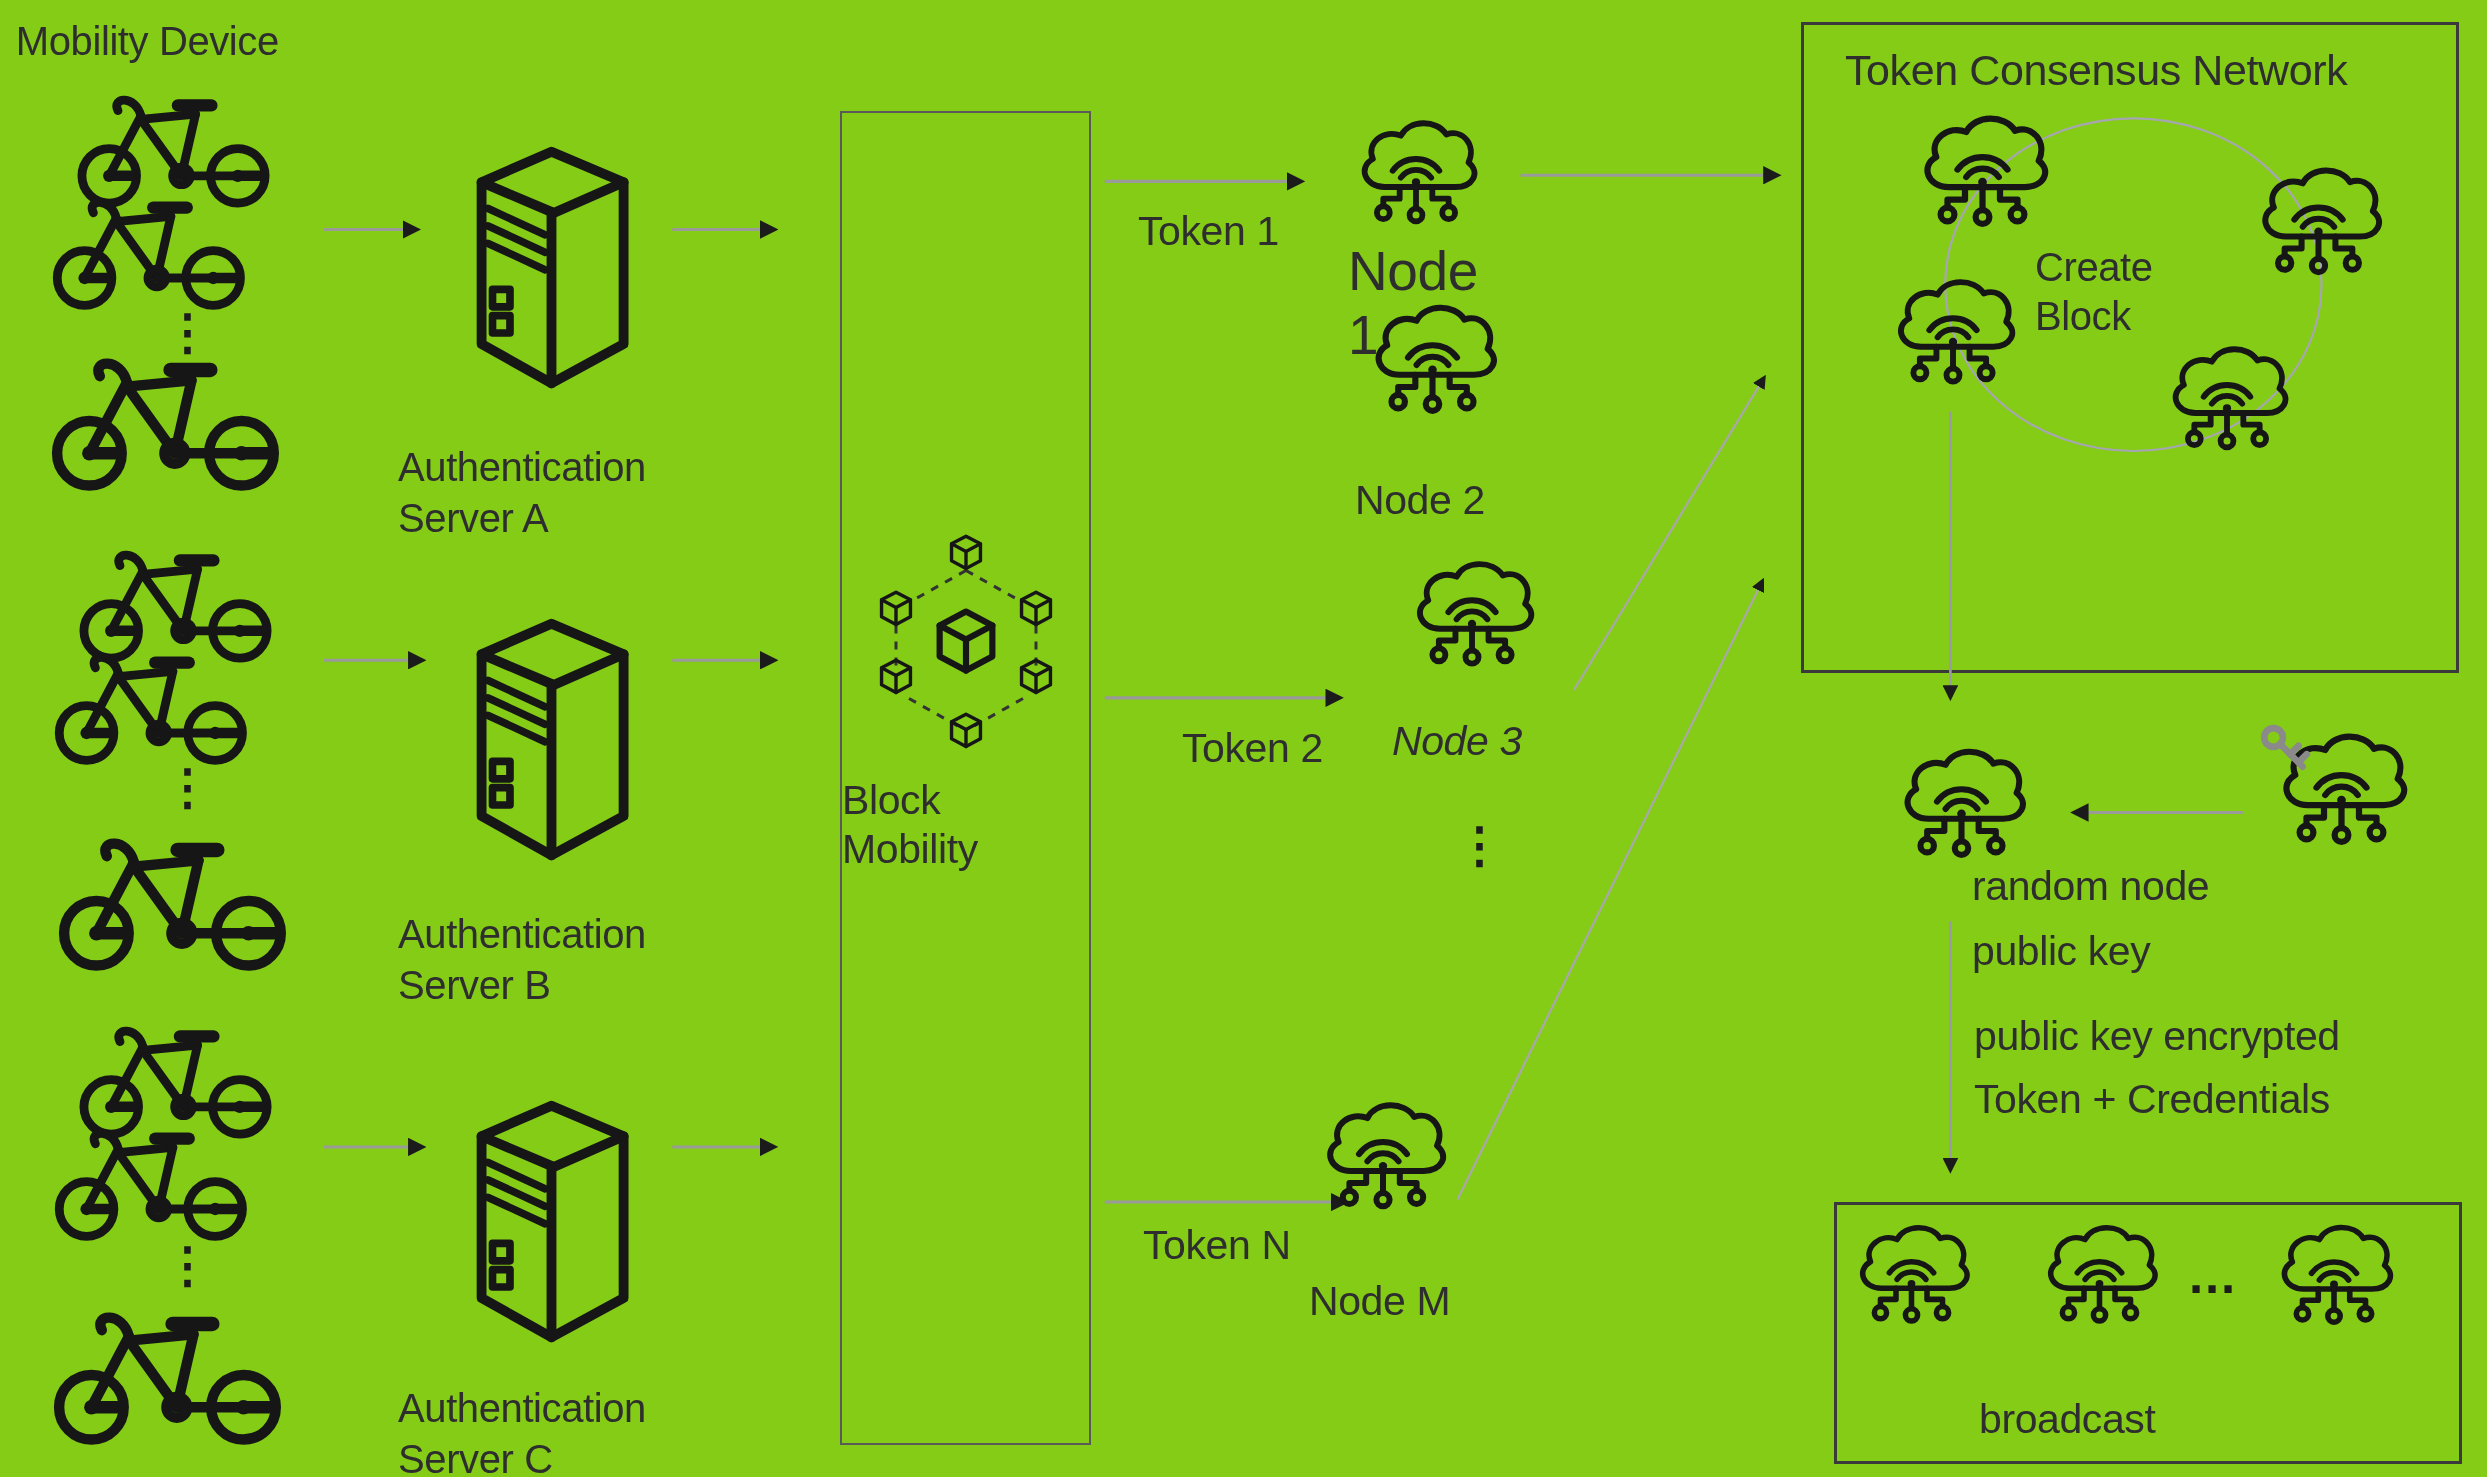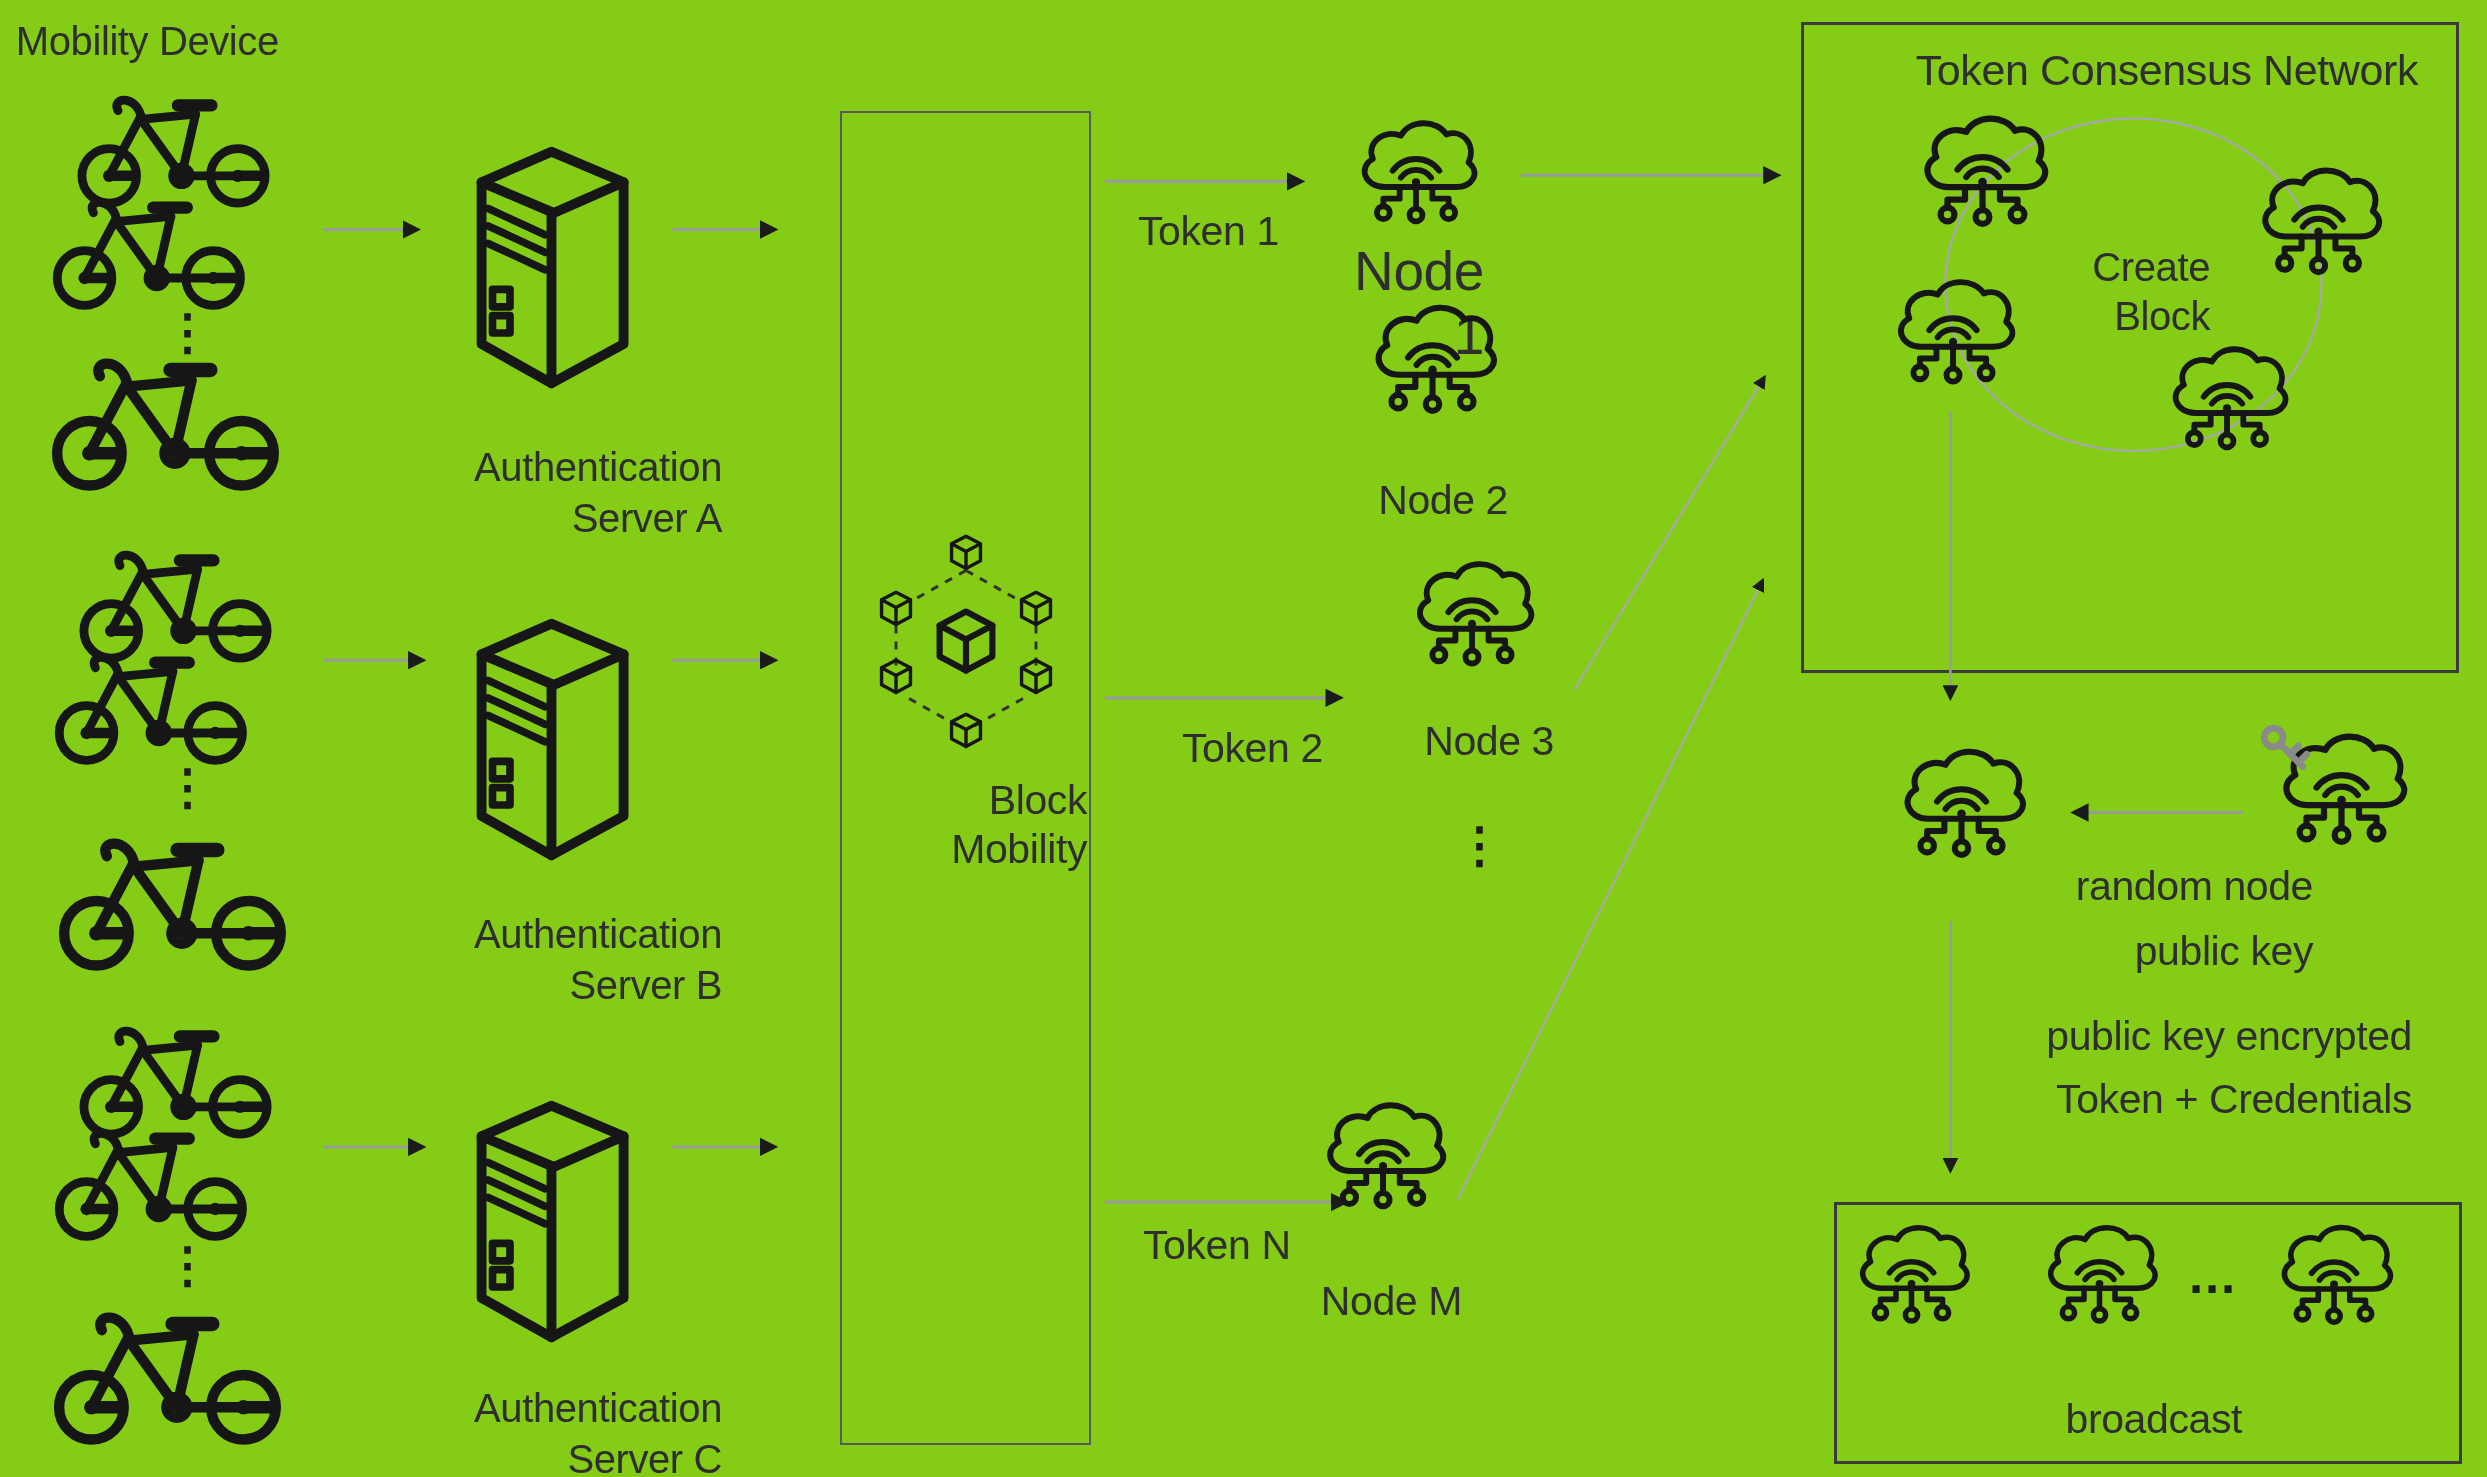--- a/index.html
+++ b/index.html
@@ -1,20 +1,20 @@
 <!DOCTYPE html>
 <html style="font-size:14px"><head>
 <meta charset="utf-8">
 <style>
   html,body { margin:0; padding:0; background:#ffffff; }
   body { width:2487px; height:1478px; font-family:"Liberation Sans", sans-serif; color:#2b2b2b; }
   .stage { position:relative; width:2487px; height:1478px; overflow:hidden; background:#84cc16; }
   .abs { position:absolute; }
   .lbl { position:absolute; color:#2e2e2e; letter-spacing:-0.4px; white-space:nowrap; }
-  .lbl-c { text-align:right; white-space:normal; }
+  .lbl-c { text-align:left; white-space:normal; }
   .box { position:absolute; background:transparent; }
   .bn-box  { border:2.6px solid #5a5a5a; }
   .tcn-box { border:3.5px solid #3a3a3a; }
   .bc-box  { border:3.5px solid #3a3a3a; }
   .vdots { position:absolute; font-weight:bold; color:#1c1c1c; font-size:49px; line-height:1; }
   .hdots { position:absolute; font-weight:bold; color:#1c1c1c; font-size:51px; line-height:1; letter-spacing:1.8px; }
   svg.icon { position:absolute; overflow:visible; }
   .ink { stroke:#161616; stroke-width:5; fill:none; stroke-linecap:round; stroke-linejoin:round; }
 </style>
 </head>
@@ -193,21 +193,21 @@
   <div class="lbl lbl-c" style="left:1348px; top:239px; width:136px; font-size:55px;">Node 1</div>
 
   <svg class="icon" style="left:1359px; top:296px; z-index:2" width="147" height="128" viewBox="0 0 120 104">
       <use href="#cloudnode"></use>
     </svg>
   <div class="lbl lbl-c" style="left:1355px; top:477px; width:153px; font-size:41px;">Node 2</div>
 
   <svg class="icon" style="left:1401px; top:553px; z-index:2" width="142" height="123" viewBox="0 0 120 104">
       <use href="#cloudnode"></use>
     </svg>
-  <div class="lbl lbl-c" style="left:1392px; top:718px; width:162px; font-size:41px;">Node 3</div>
+  <div class="lbl lbl-c" style="left:1392px; top:718px; width:162px; font-size:41px;font-style:italic;">Node 3</div>
 
   <div class="vdots" style="left:1455px; top:821px; z-index:2">⋮</div>
 
   <svg class="icon" style="left:1311px; top:1094px; z-index:2" width="144" height="125" viewBox="0 0 120 104">
       <use href="#cloudnode"></use>
     </svg>
   <div class="lbl lbl-c" style="left:1309px; top:1278px; width:153px; font-size:41px;">Node M</div>
 
   <div class="box tcn-box" style="left:1801px; top:22px; width:652px; height:645px;"></div>
   <div class="lbl lbl-c" style="left:1845px; top:46px; width:573px; font-size:43px; z-index:2">Token Consensus Network</div>

